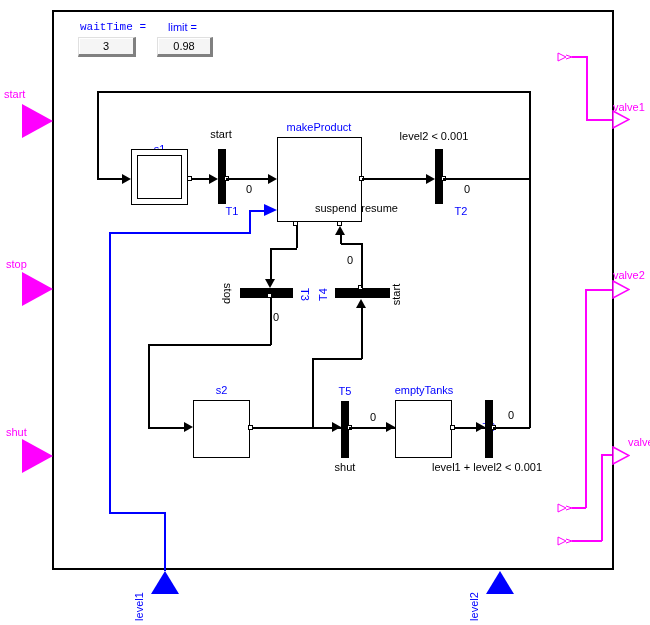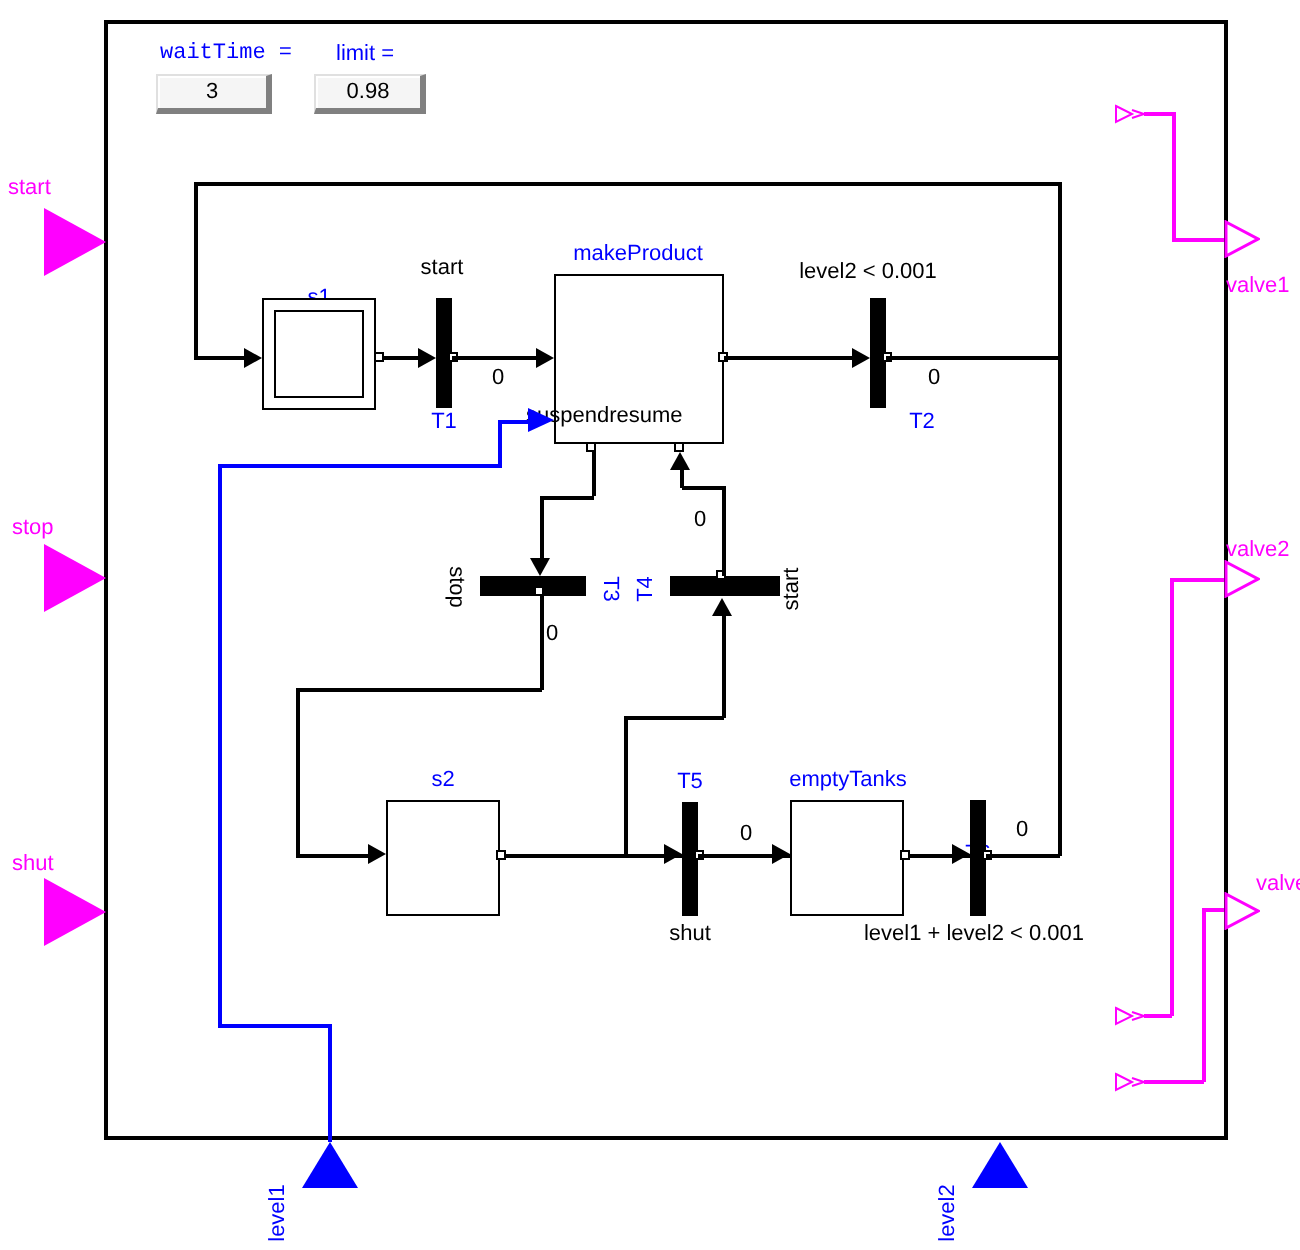--- a/index.html
+++ b/index.html
@@ -62,21 +62,21 @@
 
   <div class="tri-up" style="left:151px; top:571px;"></div>
   <div class="rotc blue" style="left:131px; top:586px; width:16px; height:40px;">
     <span>level1</span>
   </div>
   <div class="tri-up" style="left:486px; top:571px;"></div>
   <div class="rotc blue" style="left:466px; top:586px; width:16px; height:40px;">
     <span>level2</span>
   </div>
 
-  <div class="lbl mag" style="left:613px; top:102px;margin-top:36px;">valve1</div>
+  <div class="lbl mag" style="left:613px; top:102px;">valve1</div>
   <div class="abs" style="left:612px; top:110px;">
     <svg width="18" height="19" viewBox="0 0 18 19">
         <polygon points="1,1 17,9.5 1,18" fill="#fff" stroke="#FF00FF" stroke-width="1.5"></polygon>
       </svg>
   </div>
   <div class="lbl mag" style="left:613px; top:270px;">valve2</div>
   <div class="abs" style="left:612px; top:280px;">
     <svg width="18" height="19" viewBox="0 0 18 19">
         <polygon points="1,1 17,9.5 1,18" fill="#fff" stroke="#FF00FF" stroke-width="1.5"></polygon>
       </svg>
@@ -135,29 +135,29 @@
   <div class="lbl blue ctr" style="left:131px; top:131px; width:57px;margin-top:13px;">s1</div>
   <div class="sbox-thin" style="left:131px; top:149px; width:57px; height:56px;"></div>
   <div class="sbox-thin" style="left:137px; top:155px; width:45px; height:44px;"></div>
   <div class="port" style="left:187px; top:176px;"></div>
 
   <div class="line" style="left:191px; top:178px; width:20px; height:1.5px;"></div>
   <div class="ar ar-r" style="left:209px; top:174px;"></div>
 
   <div class="lbl ctr" style="left:199px; top:129px; width:44px;">start</div>
   <div class="bar" style="left:218px; top:149px; width:8px; height:55px;"></div>
-  <div class="lbl blue ctr" style="left:211px; top:206px; width:22px;">T1</div>
+  <div class="lbl blue ctr" style="left:221px; top:206px; width:22px;">T1</div>
   <div class="port" style="left:224px; top:176px;"></div>
   <div class="line" style="left:226px; top:178px; width:43px; height:1.5px;"></div>
   <div class="lbl" style="left:246px; top:184px;">0</div>
   <div class="ar ar-r" style="left:268px; top:174px;"></div>
 
   <div class="lbl blue ctr" style="left:269px; top:122px; width:100px;">makeProduct</div>
   <div class="sbox-thin" style="left:277px; top:137px; width:85px; height:85px;"></div>
-  <div class="abs" style="left:263px; top:202px; width:83px; display:flex; ">
+  <div class="abs" style="left:278px; top:202px; width:83px; display:flex; justify-content:space-between;padding-left:37px;">
     <span>suspend</span>
       <span>resume</span>
   </div>
   <div class="port" style="left:359px; top:176px;"></div>
   <div class="port" style="left:293px; top:221px;"></div>
   <div class="port" style="left:337px; top:221px;"></div>
   <div class="barrow" style="left:264px; top:204px;"></div>
 
   <div class="line" style="left:362px; top:178px; width:65px; height:1.5px;"></div>
   <div class="ar ar-r" style="left:426px; top:174px;"></div>

